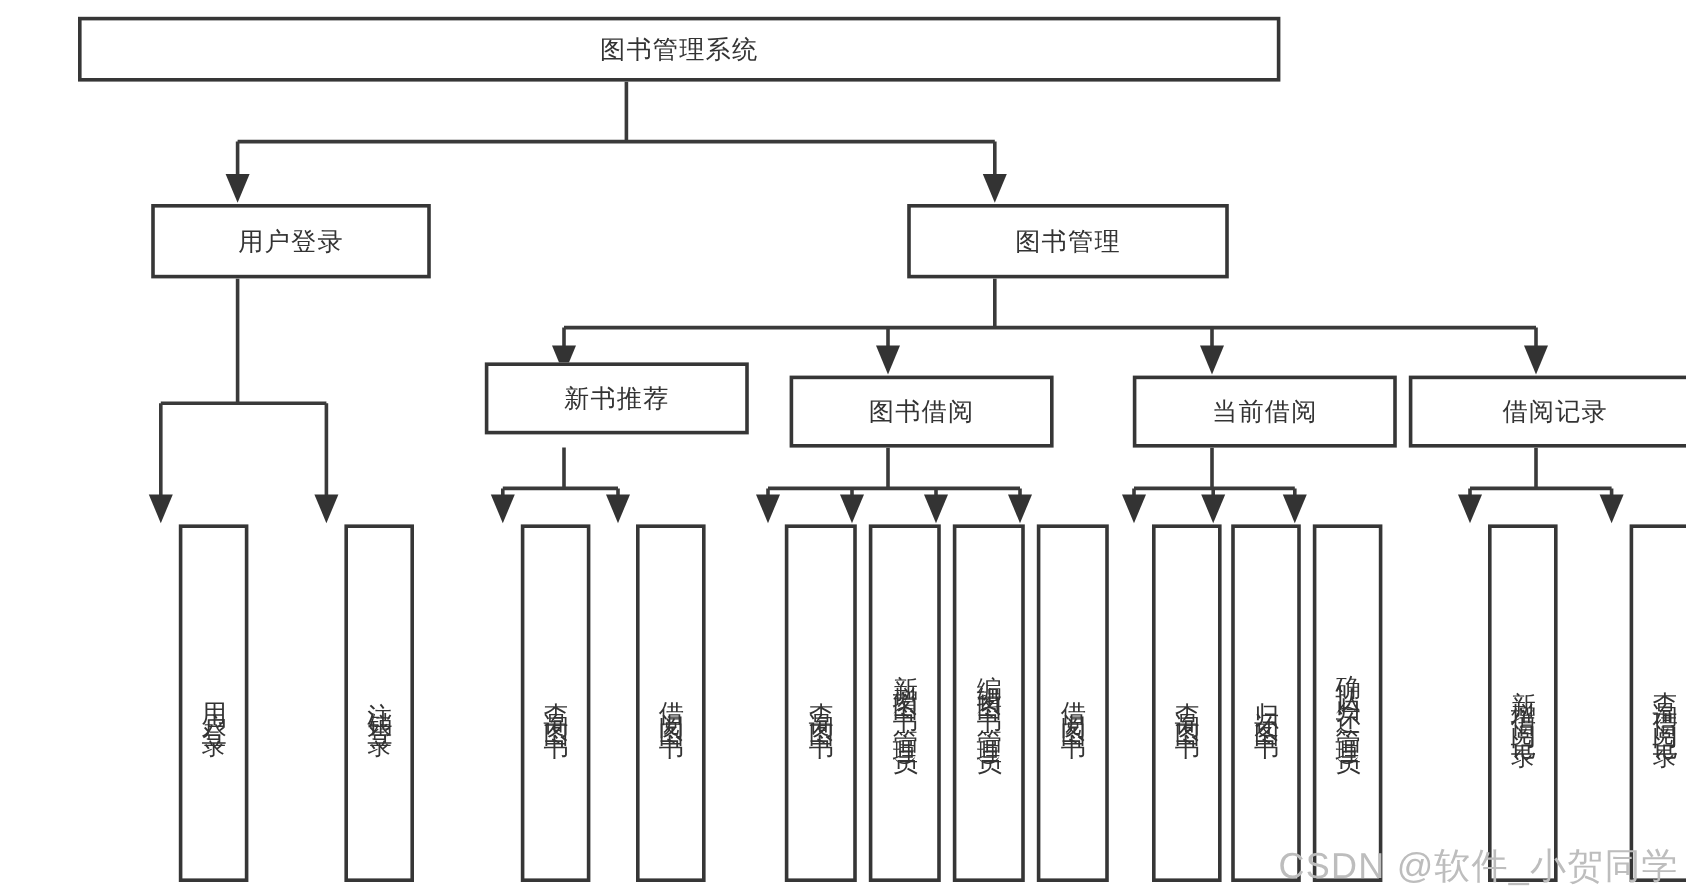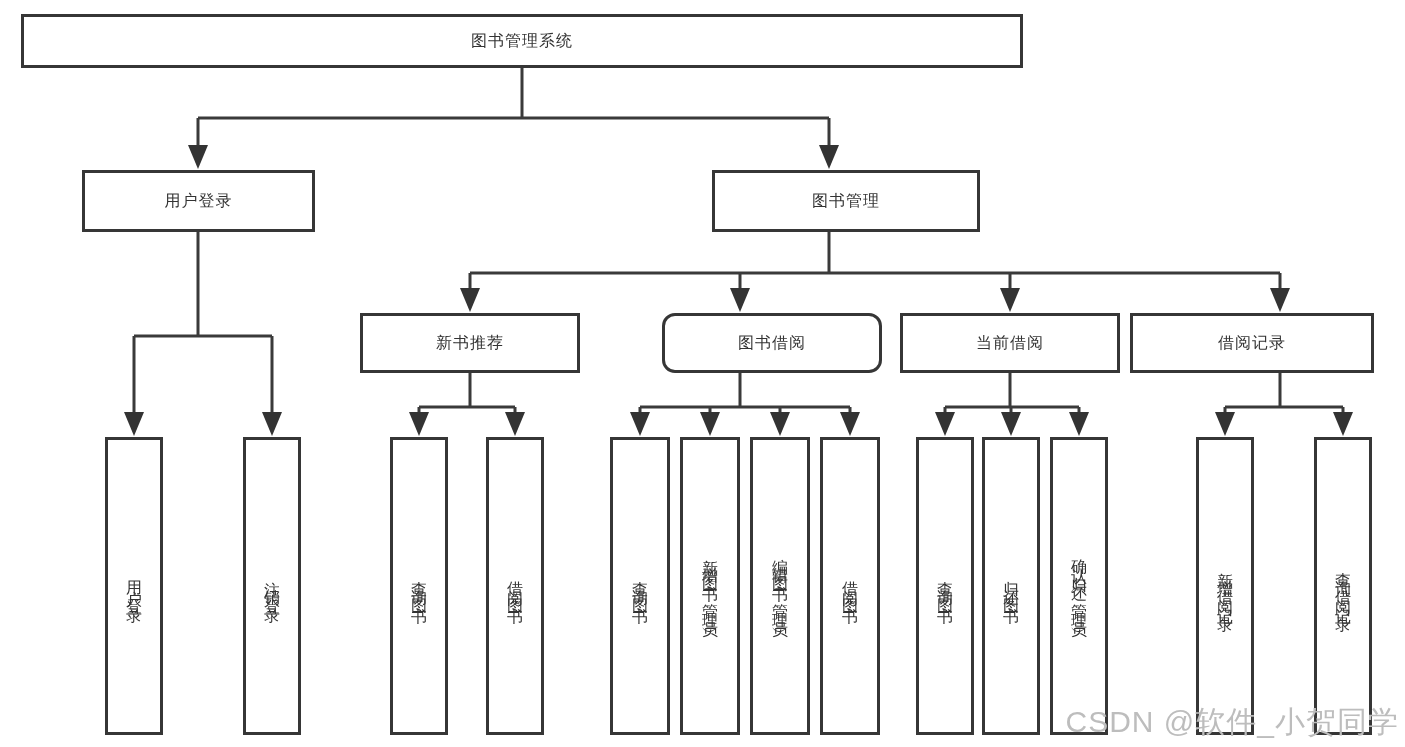--- a/index.html
+++ b/index.html
@@ -13,22 +13,23 @@
   .wires{position:absolute;left:0;top:0;width:1405px;height:747px;}
   .node{
     position:absolute;
     box-sizing:border-box;
     border:3px solid #363636;
     background:#ffffff;
     color:#333333;
     display:flex;
     align-items:center;
     justify-content:center;
-    font-size:16px;
+    font-size:21px;
     letter-spacing:1px;
+    margin-left:44px;
   }
   .node.leaf span{
     writing-mode:vertical-rl;
     text-orientation:mixed;
     letter-spacing:9px;
     line-height:1.0;
     white-space:nowrap;
   }
   .watermark{
     position:absolute;
@@ -92,24 +93,24 @@
     <span>图书管理系统</span>
   </div>
 
   <div class="node" style="left:82px;top:170px;width:233px;height:62px;">
     <span>用户登录</span>
   </div>
   <div class="node" style="left:712px;top:170px;width:268px;height:62px;">
     <span>图书管理</span>
   </div>
 
-  <div class="node" style="left:360px;top:313px;width:220px;height:60px;">
+  <div class="node" style="left:360px;top:302px;width:220px;height:60px;">
     <span>新书推荐</span>
   </div>
-  <div class="node" style="left:662px;top:313px;width:220px;height:60px;border-radius:13px;">
+  <div class="node" style="left:614px;top:313px;width:220px;height:60px;">
     <span>图书借阅</span>
   </div>
   <div class="node" style="left:900px;top:313px;width:220px;height:60px;">
     <span>当前借阅</span>
   </div>
   <div class="node" style="left:1130px;top:313px;width:244px;height:60px;">
     <span>借阅记录</span>
   </div>
 
   <div class="node leaf" style="left:105px;top:437px;width:58px;height:298px;">

